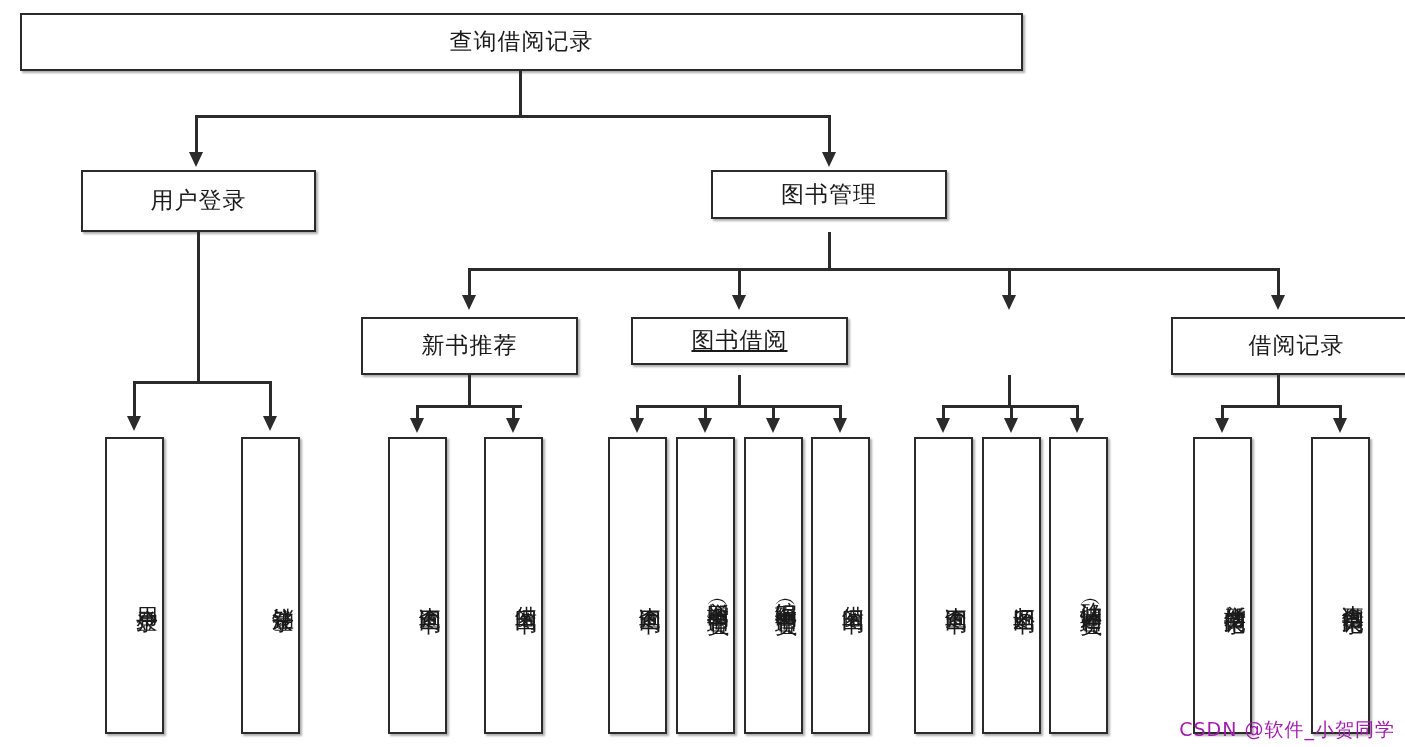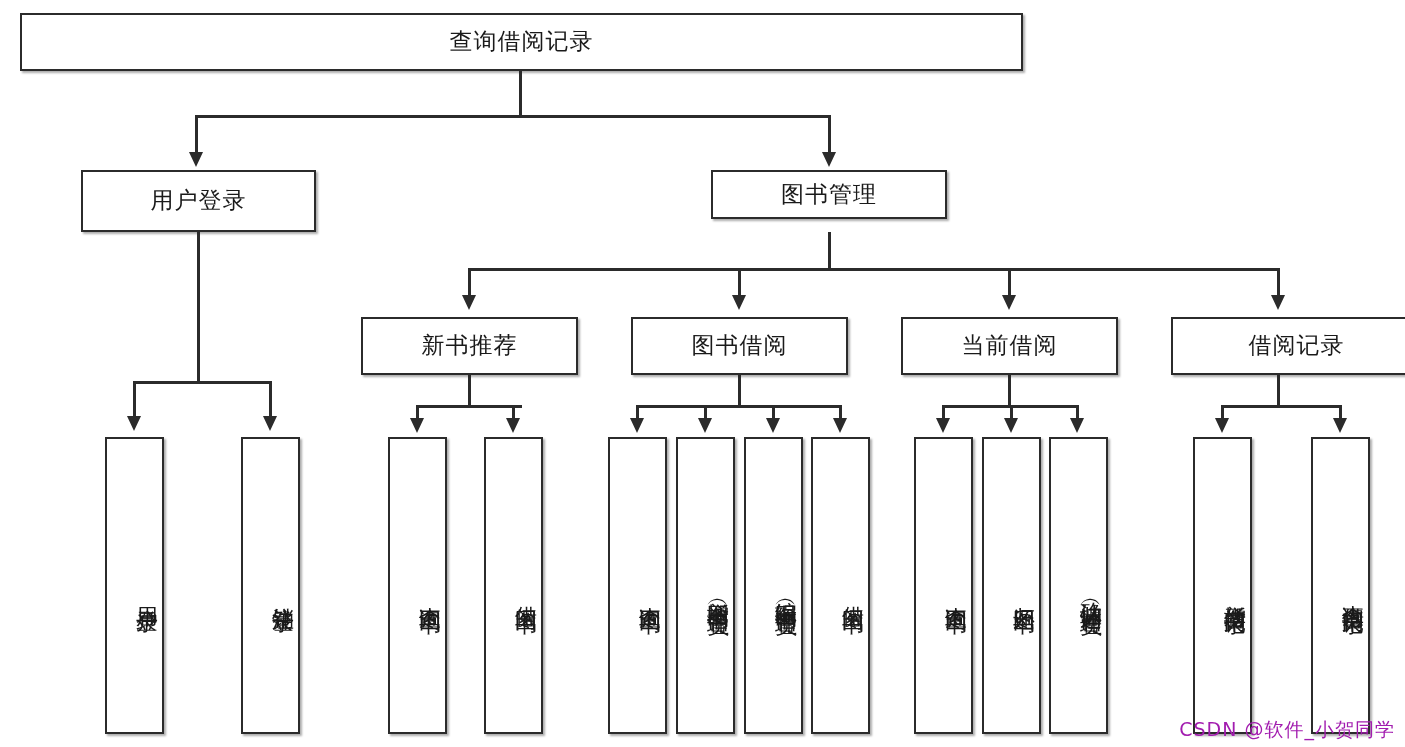--- a/index.html
+++ b/index.html
@@ -109,25 +109,22 @@
 
   <div class="edge v" style="left:1008px;top:268px;width:3px;height:28px;"></div>
   <div class="arrow" style="left:1002px;top:295px;"></div>
 
   <div class="edge v" style="left:1277px;top:268px;width:3px;height:28px;"></div>
   <div class="arrow" style="left:1271px;top:295px;"></div>
 
   <div class="node h" style="left:361px;top:317px;width:217px;height:58px;">
     <span class="txt">新书推荐</span>
   </div>
-  <div class="node h" style="left:631px;top:317px;width:217px;height:58px;">
+  <div class="node h" style="left:631px;top:317px;width:217px;height:48px;text-decoration:underline;">
     <span class="txt">图书借阅</span>
-  </div>
-  <div class="node h" style="left:901px;top:317px;width:217px;height:58px;">
-    <span class="txt">当前借阅</span>
   </div>
   <div class="node h" style="left:1171px;top:317px;width:251px;height:58px;">
     <span class="txt">借阅记录</span>
   </div>
 
   <div class="edge v" style="left:468px;top:375px;width:3px;height:32px;"></div>
   <div class="edge h" style="left:416px;top:405px;width:106px;height:3px;"></div>
   <div class="edge v" style="left:416px;top:405px;width:3px;height:14px;"></div>
   <div class="arrow" style="left:410px;top:418px;"></div>
   <div class="edge v" style="left:512px;top:405px;width:3px;height:14px;"></div>

